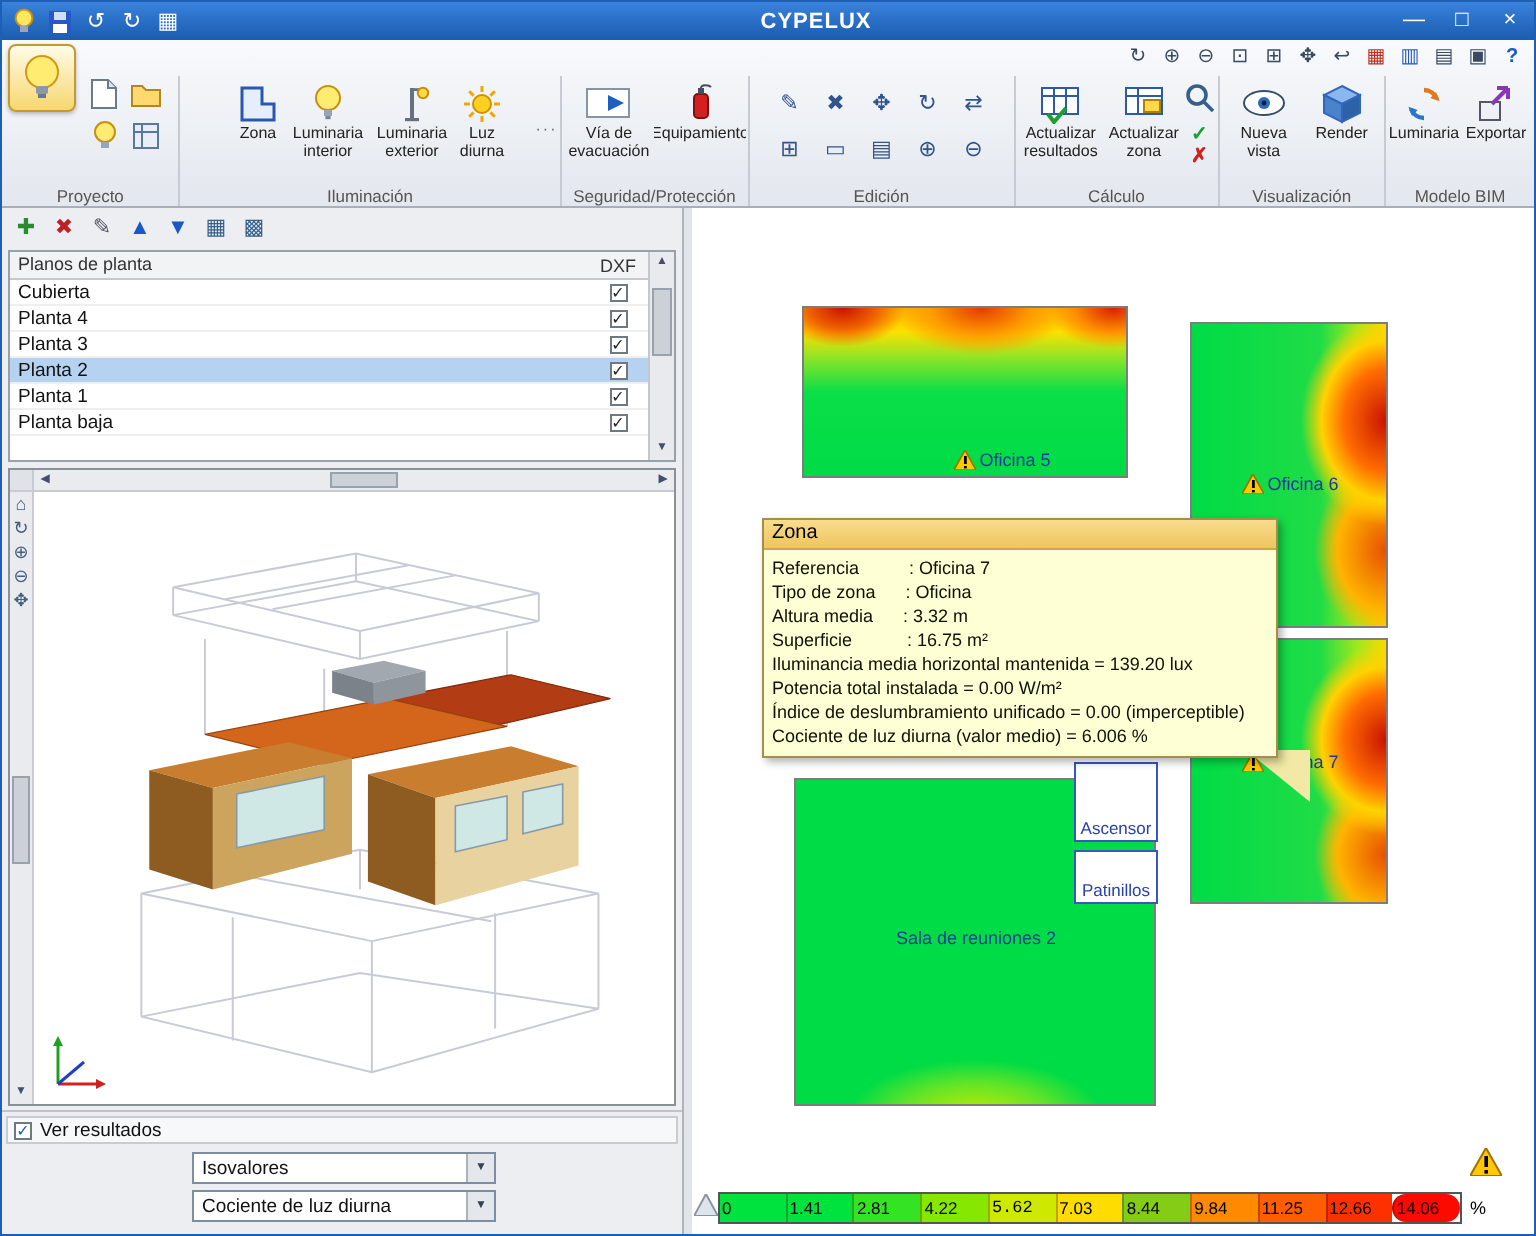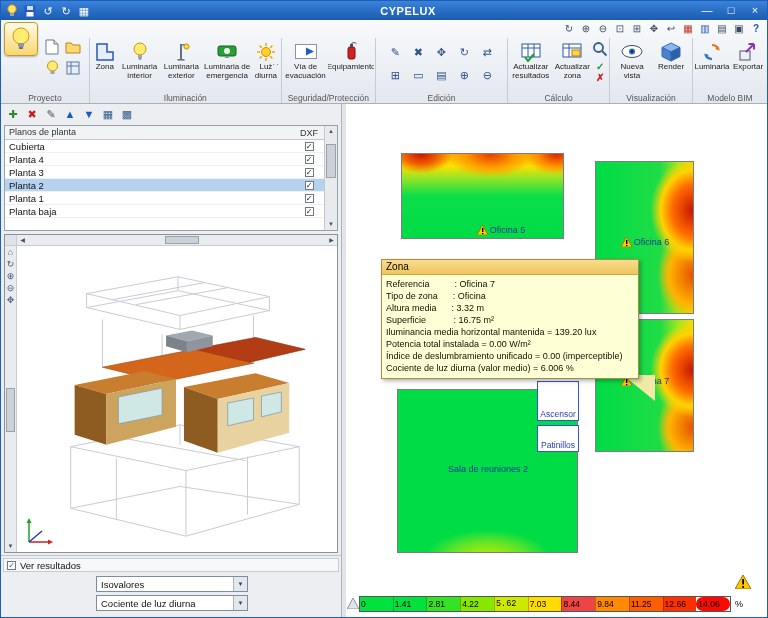--- a/index.html
+++ b/index.html
@@ -211,30 +211,20 @@
             <span class="bico">
                 <svg width="18" height="21">
                   <rect x="8" y="3" width="2" height="15" fill="#66707e"></rect>
                   <rect x="5.5" y="18" width="7" height="1.6" fill="#66707e"></rect>
                   <path d="M9,3.8h5.5" stroke="#66707e" stroke-width="1.4"></path>
                   <circle cx="14.5" cy="5.5" r="2.6" fill="#ffd840" stroke="#c09010"></circle>
                 </svg>
               </span>
             <span>Luminaria exterior</span>
           </div>
-          <div class="bigbtn" style="width:50px">
-            <span class="bico">
-                <svg width="20" height="17">
-                  <rect x="1" y="3" width="18" height="10" rx="2" fill="#28a038" stroke="#176020"></rect>
-                  <circle cx="10" cy="8" r="3" fill="#eaffea"></circle>
-                  <rect x="8" y="13" width="4" height="2" fill="#8a96a2"></rect>
-                </svg>
-              </span>
-            <span>Luminaria de emergencia</span>
-          </div>
           <div class="bigbtn" style="width:28px">
             <span class="bico">
                 <svg width="20" height="20">
                   <circle cx="10" cy="10" r="4.5" fill="#ffd020" stroke="#d09000"></circle>
                   <g stroke="#f0a800" stroke-width="1.5">
                     <path d="M10,1v3M10,16v3M1,10h3M16,10h3M3.6,3.6l2.2,2.2M16.4,3.6l-2.2,2.2M3.6,16.4l2.2,-2.2M16.4,16.4l-2.2,-2.2"></path>
                   </g>
                 </svg>
               </span>
             <span>Luz diurna</span>
@@ -572,21 +562,21 @@
           <path d="M6,0 12,11 0,11z" fill="#dde4ec" stroke="#8a94a0"></path>
         </svg>
     </span>
     <div class="scalebar">
       <span class="scale-cell" style="background: rgb(0, 226, 62);">0</span>
       <span class="scale-cell" style="background: rgb(0, 226, 62);">1.41</span>
       <span class="scale-cell" style="background: rgb(52, 228, 36);">2.81</span>
       <span class="scale-cell" style="background: rgb(134, 232, 0);">4.22</span>
       <span class="scale-cell" style="background: rgb(207, 232, 0); font-family: Liberation Mono, monospace;">5.62</span>
       <span class="scale-cell" style="background: rgb(255, 220, 0);">7.03</span>
-      <span class="scale-cell" style="background: #ef4444;">8.44</span>
+      <span class="scale-cell" style="background: #84cc16;">8.44</span>
       <span class="scale-cell" style="background: rgb(255, 138, 0);">9.84</span>
       <span class="scale-cell" style="background: rgb(255, 94, 0);">11.25</span>
       <span class="scale-cell" style="background: rgb(255, 48, 0);">12.66</span>
       <span class="scale-cell" style="background: rgb(250, 10, 0); border-radius: 7px;">14.06</span>
     </div>
     <span class="scale-unit">%</span>
 
     <span class="canvas-warn">
       <svg width="16" height="14">
           <path d="M8,0 16,14 0,14z" fill="#ffc800" stroke="#a07000"></path>

